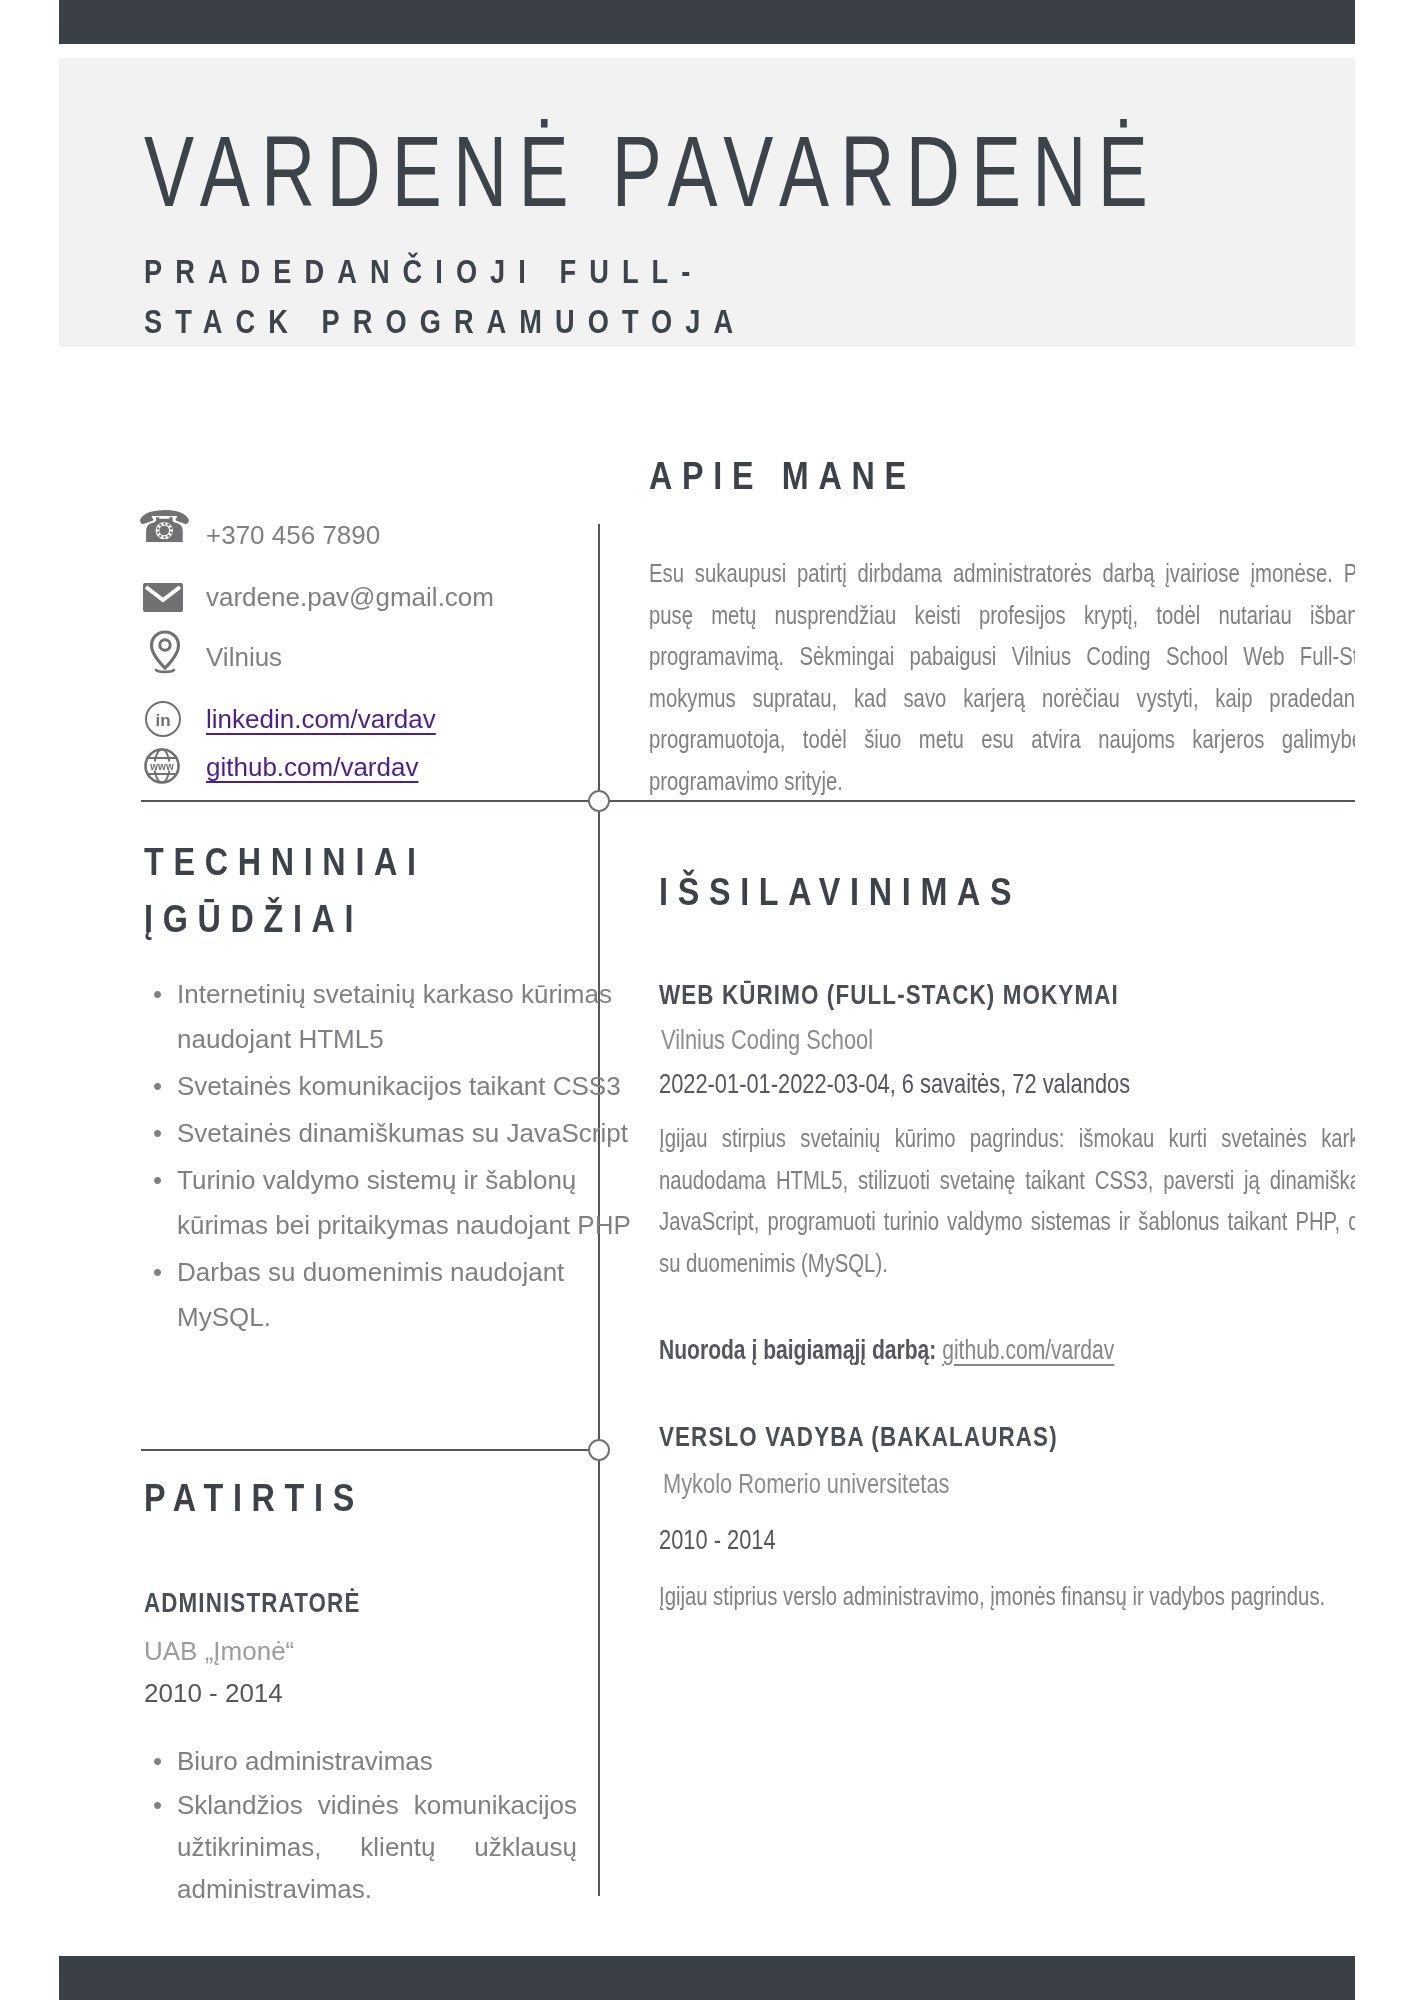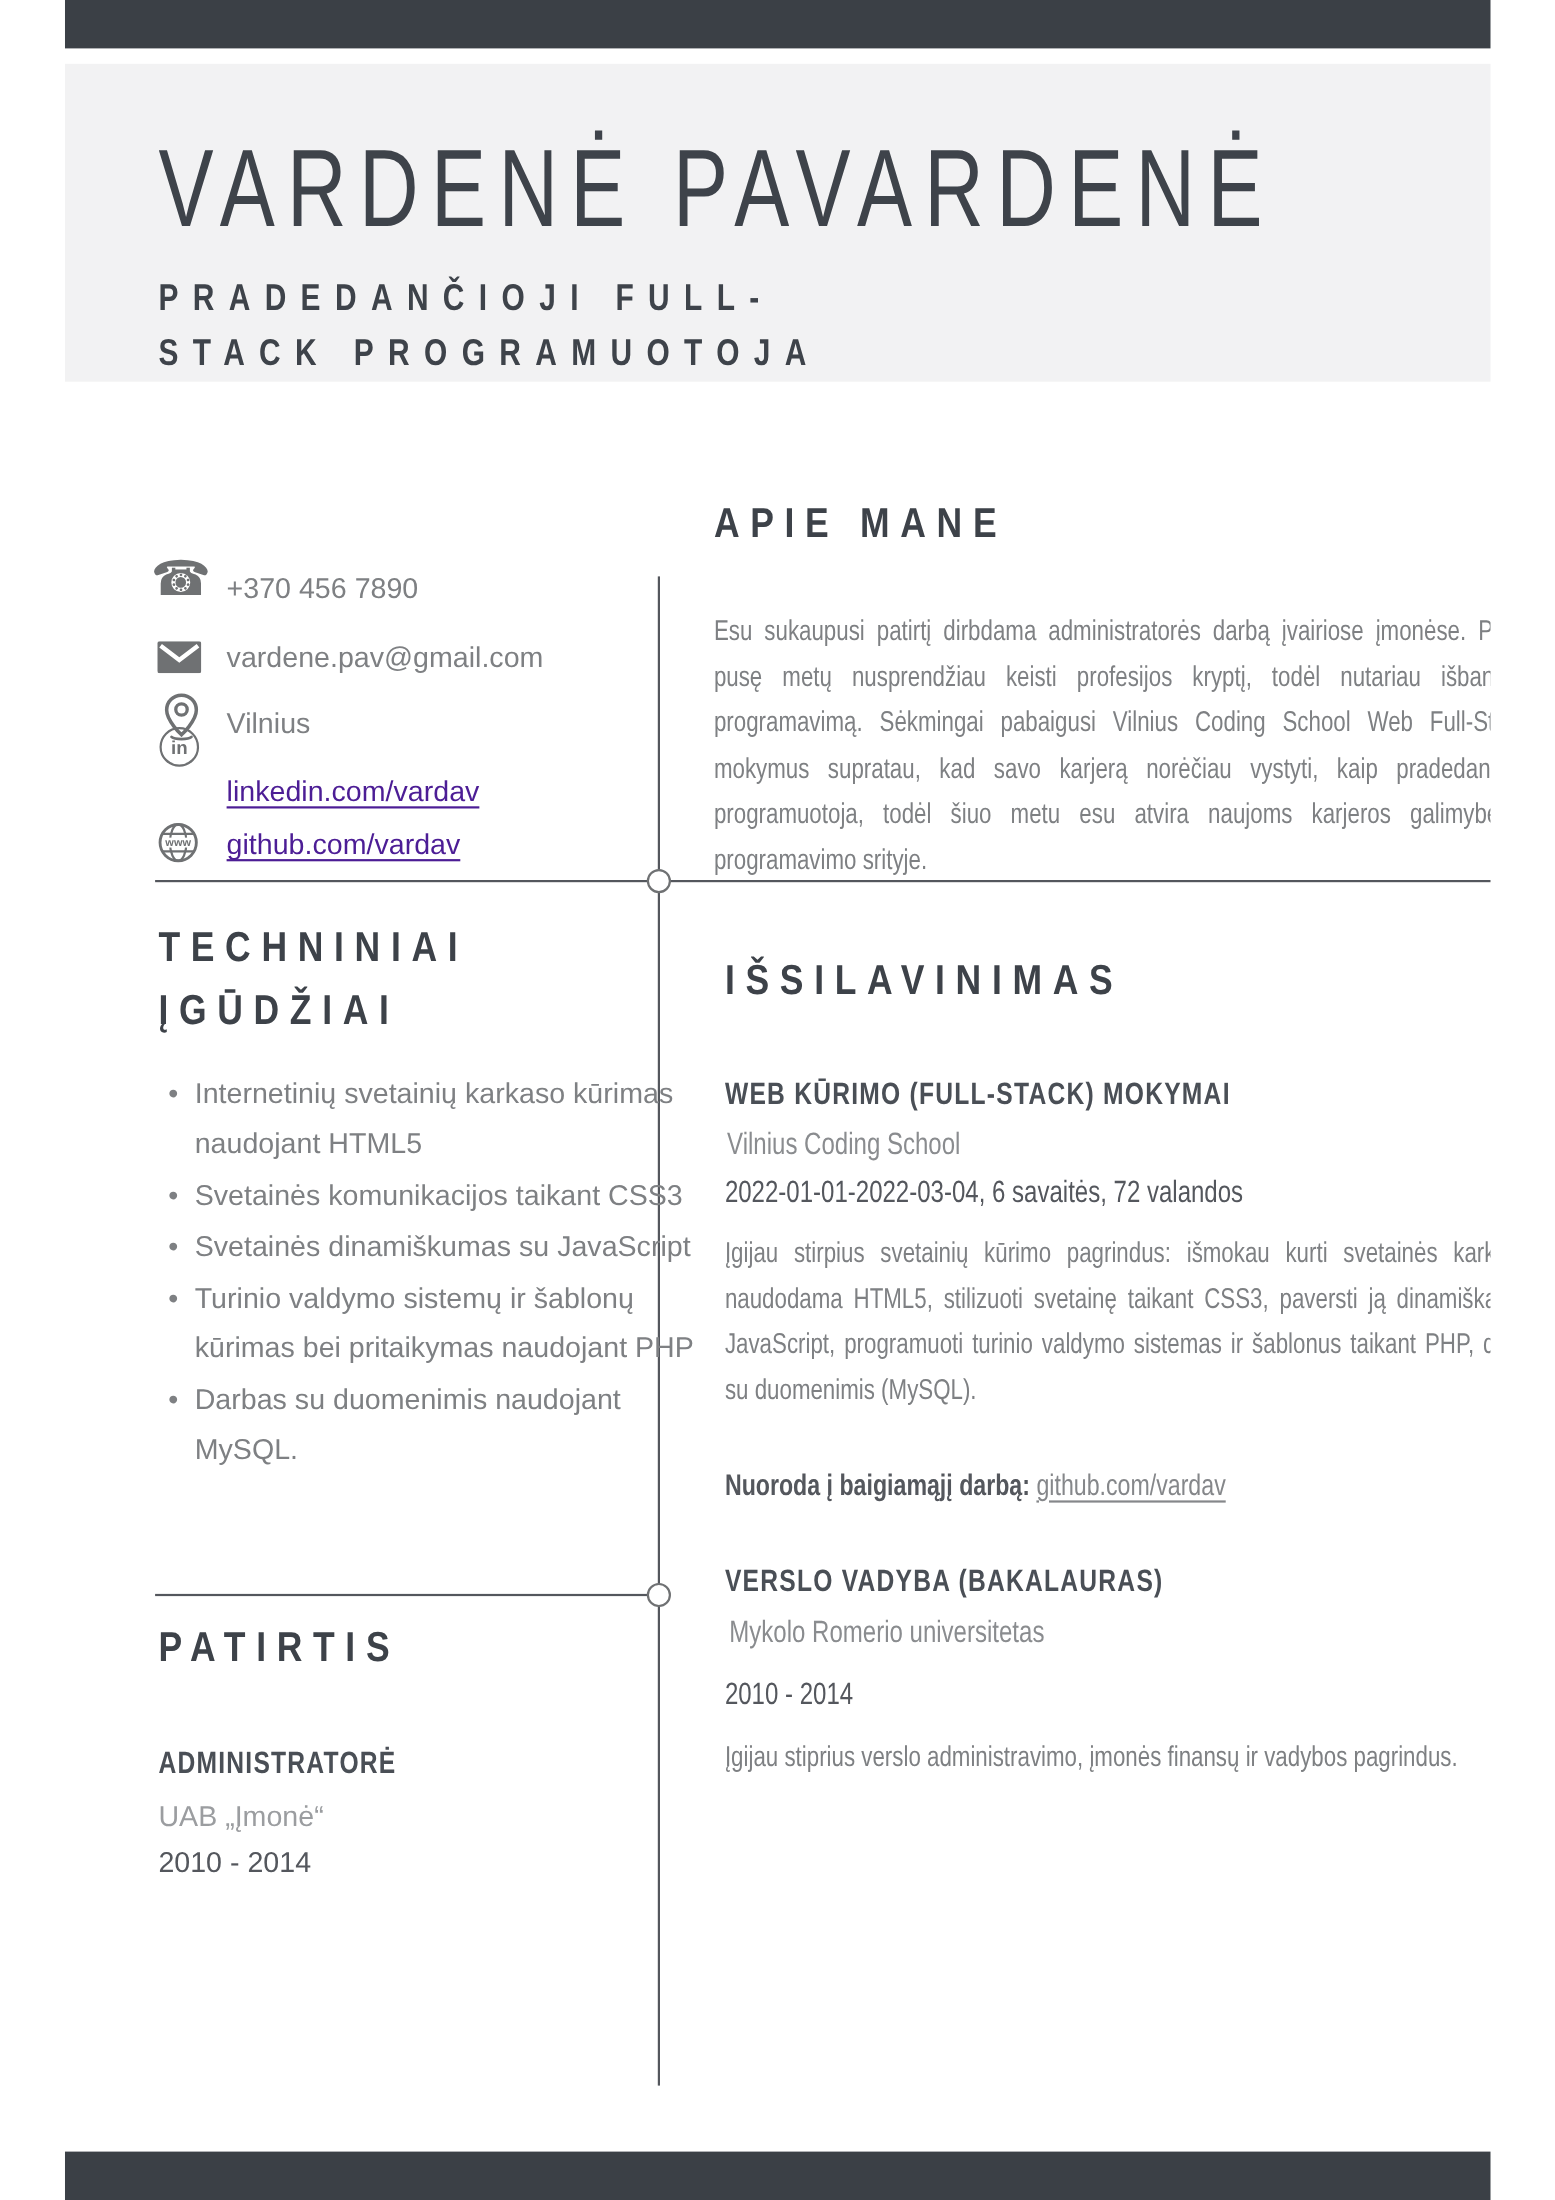--- a/index.html
+++ b/index.html
@@ -136,21 +136,21 @@
 
   <span class="abs icon" style="left:90px; top:630px;">
     <svg width="32" height="44" viewBox="0 0 32 44">
       <path d="M16 2 C8.3 2 2.5 8 2.5 15.5 C2.5 25.5 16 38 16 38 C16 38 29.5 25.5 29.5 15.5 C29.5 8 23.7 2 16 2 Z" fill="none" stroke="#6f7173" stroke-width="3.2"></path>
       <circle cx="16" cy="15" r="5.2" fill="none" stroke="#6f7173" stroke-width="3"></circle>
       <path d="M7 40 C10 42.5 22 42.5 25 40" fill="none" stroke="#6f7173" stroke-width="2.6" stroke-linecap="round"></path>
     </svg>
   </span>
   <span class="abs contact-text" style="left:147px; top:640px;">Vilnius</span>
 
-  <span class="abs icon" style="left:85px; top:660px;">
+  <span class="abs icon" style="left:85px; top:700px;">
     <svg width="38" height="38" viewBox="0 0 38 38">
       <circle cx="19" cy="19" r="17" fill="none" stroke="#6f7173" stroke-width="2"></circle>
       <text x="19" y="25.5" text-anchor="middle" font-family="Liberation Sans, sans-serif" font-size="17" font-weight="bold" fill="#6f7173">in</text>
     </svg>
   </span>
   <span class="abs contact-link" style="left:147px; top:702px;">linkedin.com/vardav</span>
 
   <span class="abs icon" style="left:84px; top:747px;">
     <svg width="38" height="38" viewBox="0 0 38 38">
       <circle cx="19" cy="19" r="16.5" fill="none" stroke="#6f7173" stroke-width="2.6"></circle>
@@ -190,15 +190,19 @@
 
   <h3 class="abs sub-h" style="left:600px; top:1420px;">VERSLO VADYBA (BAKALAURAS)</h3>
   <div class="abs meta-c" style="left:604px; top:1466px;">Mykolo Romerio universitetas</div>
   <div class="abs date-c" style="left:600px; top:1522px;">2010 - 2014</div>
   <div class="abs body-c w-edu" style="left:600px; top:1576px;">Įgijau stiprius verslo administravimo, įmonės finansų ir vadybos pagrindus.</div>
 
   <h2 class="abs section-h" style="left:85px; top:1470px;">PATIRTIS</h2>
   <h3 class="abs sub-h" style="left:85px; top:1586px;">ADMINISTRATORĖ</h3>
   <div class="abs muted" style="left:85px; top:1634px;">UAB „Įmonė“</div>
   <div class="abs date-p" style="left:85px; top:1676px;">2010 - 2014</div>
+  <ul class="abs dots exp" style="left:92px; top:1740px;">
+    <li>Biuro administravimas</li>
+    <li>Sklandžios vidinės komunikacijos užtikrinimas, klientų užklausų administravimas.</li>
+  </ul>
 
   <div class="abs bar bar-bottom"></div>
 </div>
 
 </body></html>

